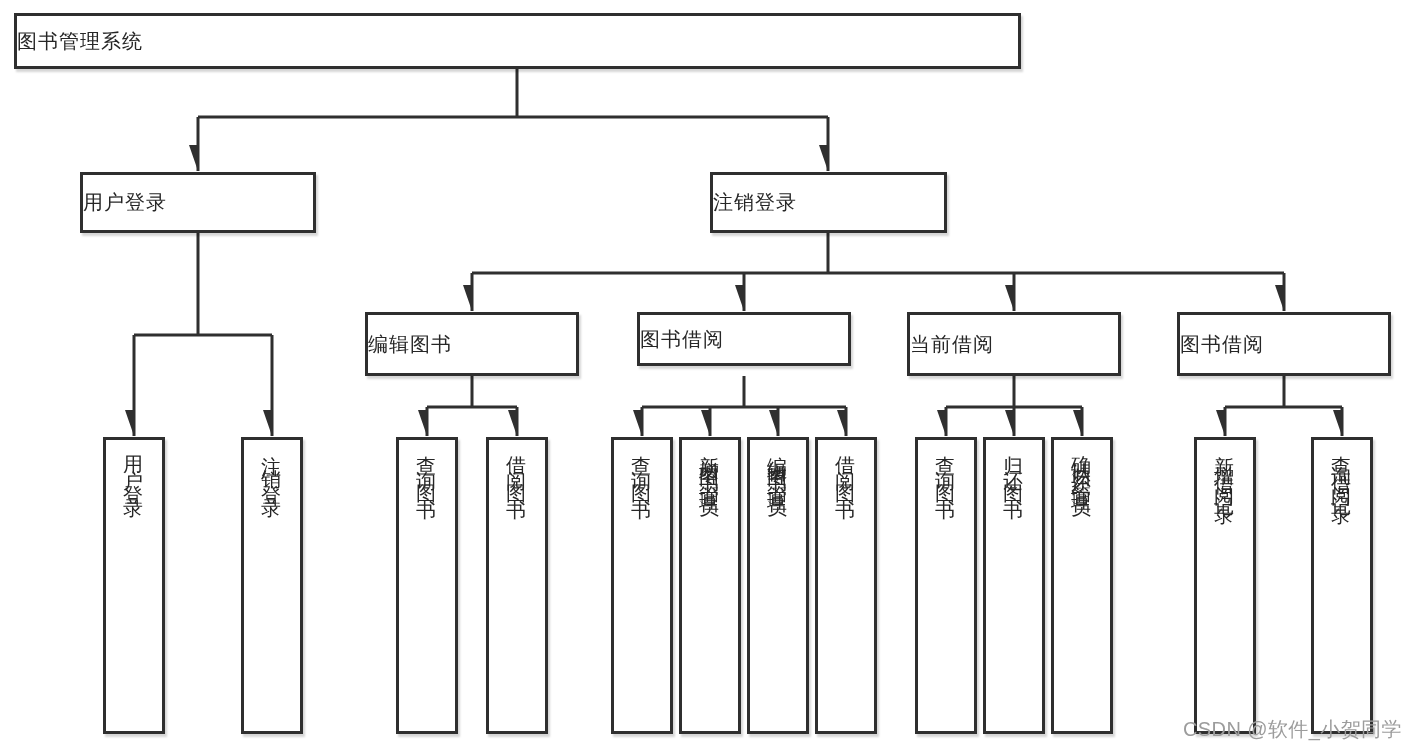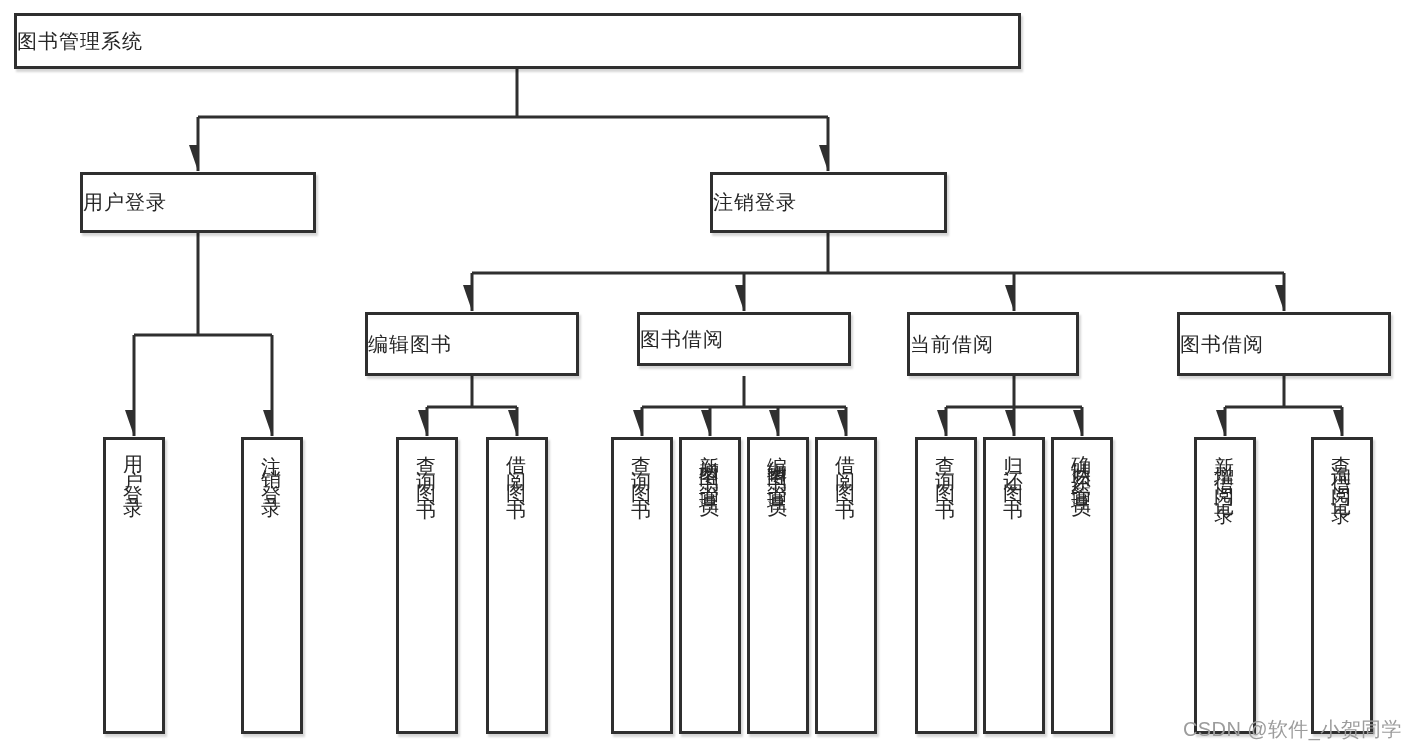--- a/index.html
+++ b/index.html
@@ -101,21 +101,21 @@
   <div class="node" style="left:710px;top:172px;width:237px;height:61px;">
     <span>注销登录</span>
   </div>
 
   <div class="node" style="left:365px;top:312px;width:214px;height:64px;">
     <span>编辑图书</span>
   </div>
   <div class="node" style="left:637px;top:312px;width:214px;height:54px;">
     <span>图书借阅</span>
   </div>
-  <div class="node" style="left:907px;top:312px;width:172px;height:64px;">
+  <div class="node" style="left:907px;top:312px;width:214px;height:64px;">
     <span>当前借阅</span>
   </div>
   <div class="node" style="left:1177px;top:312px;width:214px;height:64px;">
     <span>图书借阅</span>
   </div>
 
   <div class="node vbox sp-s" style="left:103px;">
     <span>用户登录</span>
   </div>
   <div class="node vbox sp-s" style="left:241px;">

